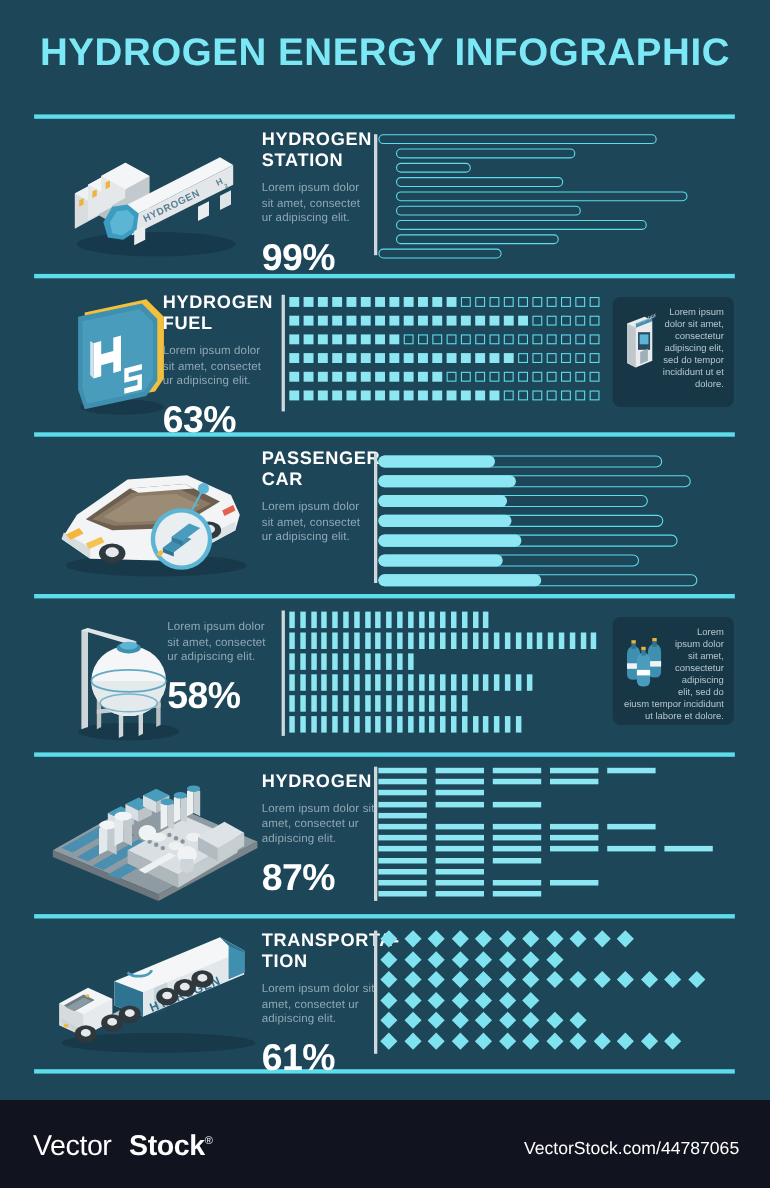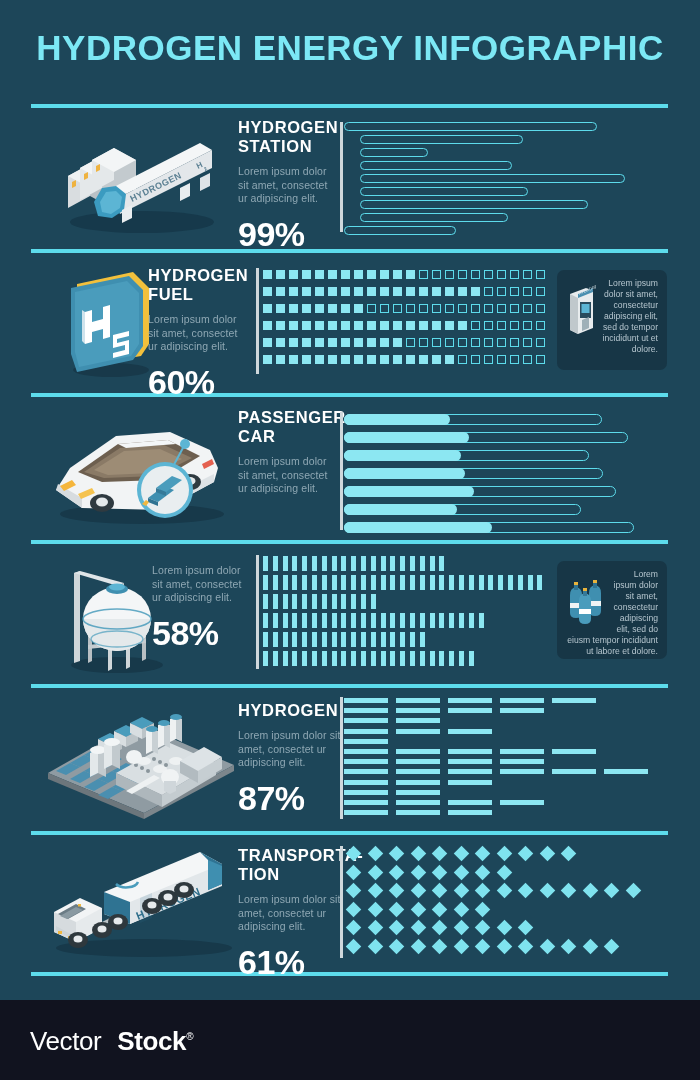--- a/index.html
+++ b/index.html
@@ -187,21 +187,21 @@
         </g>
       </svg>
     </div>
 
     <div class="textcol" style="left:148px;top:10px;width:96px">
       <div class="sec-title">
         <div>HYDROGEN</div>
         <div>FUEL</div>
       </div>
       <div class="sec-body">Lorem ipsum dolor sit amet, consectet ur adipiscing elit.</div>
-      <div class="sec-pct">60%</div>
+      <div class="sec-pct">63%</div>
     </div>
 
     <div class="chart" style="left:256px;top:12px;width:290px;height:110px">
       <div class="vrule" style="left:0;top:0;height:106px"></div>
       <div id="sq-matrix">
           <div class="sq fill" style="left: 7px; top: 2px;"></div>
           <div class="sq fill" style="left: 20px; top: 2px;"></div>
           <div class="sq fill" style="left: 33px; top: 2px;"></div>
           <div class="sq fill" style="left: 46px; top: 2px;"></div>
           <div class="sq fill" style="left: 59px; top: 2px;"></div>
@@ -875,15 +875,16 @@
           <div class="dia" style="left: 244.5px; top: 95px;"></div>
           <div class="dia" style="left: 266px; top: 95px;"></div>
         </div>
     </div>
   </div>
 
   <div class="footer">
     <div class="vs-logo">
       <span class="light">Vector</span><span class="bold">Stock</span><sup>®</sup>
     </div>
+    <div class="vs-url">VectorStock.com/44787065</div>
   </div>
 
 </div>
 
 </body></html>

